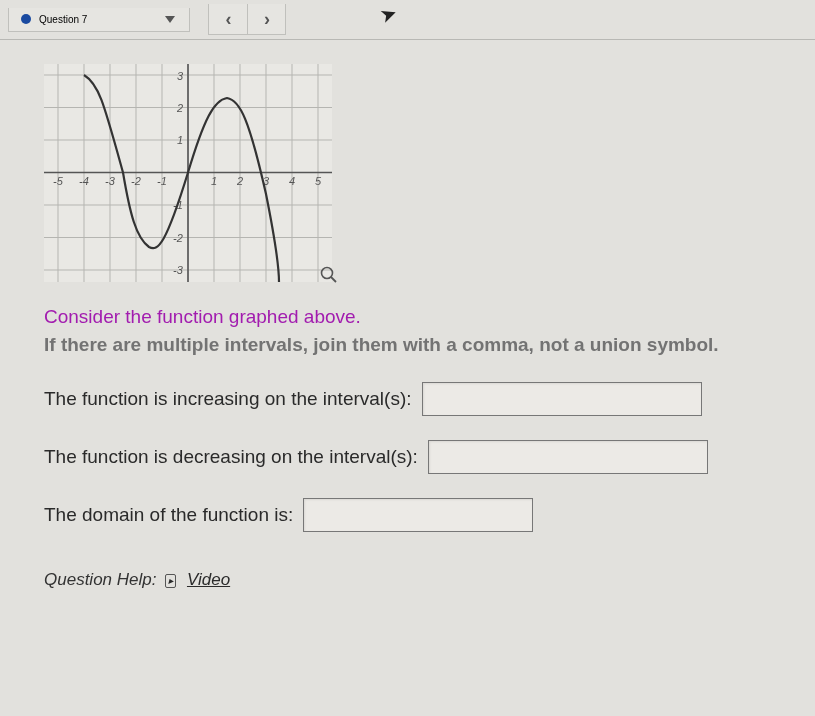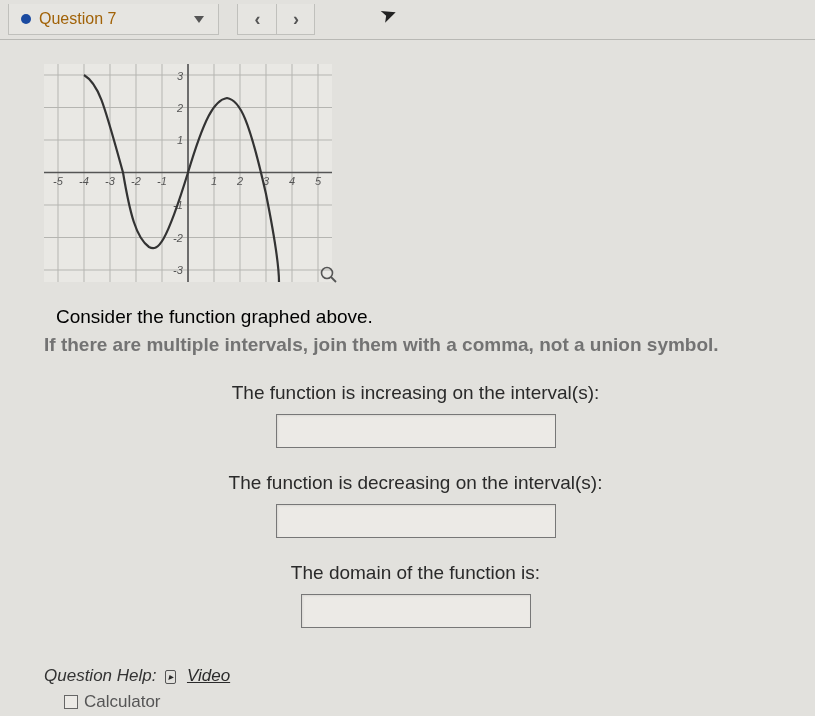--- a/index.html
+++ b/index.html
@@ -22,22 +22,22 @@
     gap: 8px;
   }
   .q-pill {
     display: flex;
     align-items: center;
     gap: 8px;
     border: 1px solid #c0c0bc;
     border-top: none;
     padding: 6px 14px 6px 12px;
     background: #e6e5e1;
-    font-size: 16px;
-    color: #a16207;
+    font-size: 10px;
+    color: #000000;
   }
   .q-dot {
     width: 10px; height: 10px;
     border-radius: 50%;
     background: #1a4aa0;
     flex: 0 0 auto;
   }
   .dd-caret {
     margin-left: 70px;
     width: 0; height: 0;
@@ -69,23 +69,23 @@
   .content { padding: 24px 28px 10px 44px; }
   .graph-zone { width: 288px; height: 218px; position: relative; margin-bottom: 24px; }
   .graph-svg { display: block; }
   .zoom-icon {
     position: absolute;
     right: -6px;
     bottom: -6px;
     color: #555;
     font-size: 16px;
   }
-  .prompt1 { font-size: 19px; color: #000000; margin: 0 0 6px 12px; }
+  .prompt1 { font-size: 19px; color: #a21caf; margin: 0 0 6px 0; }
   .prompt2 { font-size: 19px; color: #737373; font-weight: bold; margin: 0 0 26px 0; }
-  .row { display: flex; align-items: center; gap: 10px; margin-bottom: 24px; font-size: 19px; flex-direction: column; }
+  .row { display: flex; align-items: center; gap: 10px; margin-bottom: 24px; font-size: 19px; }
   .txtin {
     border: 1px solid #777;
     background: #eceae6;
     height: 34px;
     width: 280px;
     box-shadow: inset 1px 1px 2px rgba(0,0,0,.08);
   }
   .txtin.mid { width: 230px; }
   .help-row { margin-top: 38px; font-size: 17px; font-style: italic; }
   .help-label { color: #333; }
@@ -204,18 +204,14 @@
   <div class="row">
     <span>The domain of the function is:</span>
     <input class="txtin mid" value="" style="">
   </div>
 
   <div class="help-row">
     <span class="help-label">Question Help:</span>
     <span class="vid-ico">▸</span>
     <a class="video-link" href="#">Video</a>
   </div>
-  <div class="calc-row">
-    <span class="checkbox"></span>
-    <span>Calculator</span>
-  </div>
 
 </div>
 
 </body></html>

